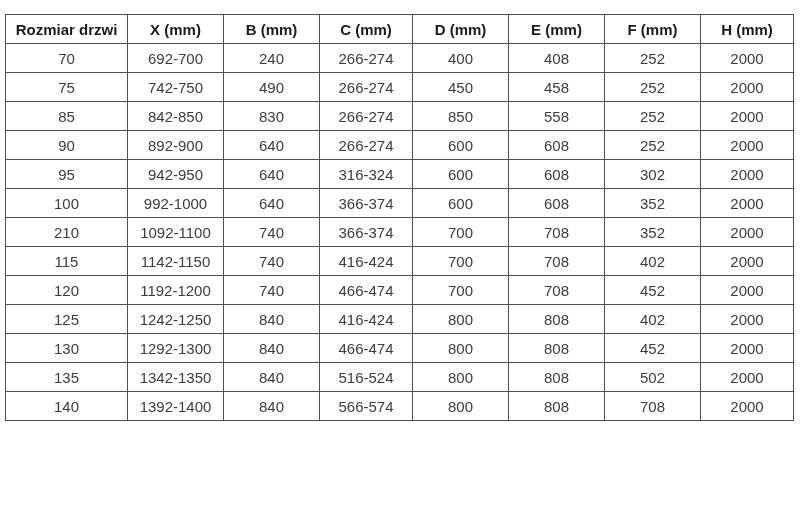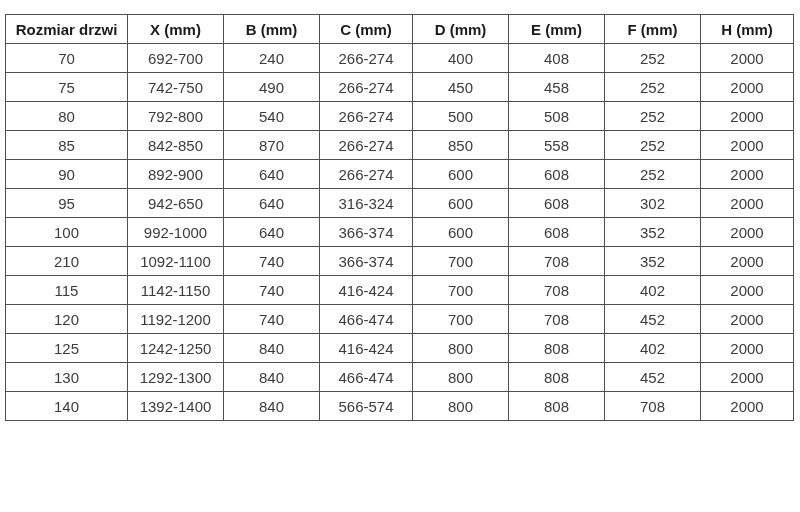--- a/index.html
+++ b/index.html
@@ -98,52 +98,42 @@
           <td>75</td>
           <td>742-750</td>
           <td>490</td>
           <td>266-274</td>
           <td>450</td>
           <td>458</td>
           <td>252</td>
           <td>2000</td>
         </tr>
         <tr>
-          <td>80</td>
-          <td>792-800</td>
-          <td>540</td>
-          <td>266-274</td>
-          <td>500</td>
-          <td>508</td>
-          <td>252</td>
-          <td>2000</td>
-        </tr>
-        <tr>
           <td>85</td>
           <td>842-850</td>
-          <td>870</td>
+          <td>830</td>
           <td>266-274</td>
           <td>850</td>
           <td>558</td>
           <td>252</td>
           <td>2000</td>
         </tr>
         <tr>
           <td>90</td>
           <td>892-900</td>
           <td>640</td>
           <td>266-274</td>
           <td>600</td>
           <td>608</td>
           <td>252</td>
           <td>2000</td>
         </tr>
         <tr>
           <td>95</td>
-          <td>942-650</td>
+          <td>942-950</td>
           <td>640</td>
           <td>316-324</td>
           <td>600</td>
           <td>608</td>
           <td>302</td>
           <td>2000</td>
         </tr>
         <tr>
           <td>100</td>
           <td>992-1000</td>
@@ -198,20 +188,30 @@
           <td>130</td>
           <td>1292-1300</td>
           <td>840</td>
           <td>466-474</td>
           <td>800</td>
           <td>808</td>
           <td>452</td>
           <td>2000</td>
         </tr>
         <tr>
+          <td>135</td>
+          <td>1342-1350</td>
+          <td>840</td>
+          <td>516-524</td>
+          <td>800</td>
+          <td>808</td>
+          <td>502</td>
+          <td>2000</td>
+        </tr>
+        <tr>
           <td>140</td>
           <td>1392-1400</td>
           <td>840</td>
           <td>566-574</td>
           <td>800</td>
           <td>808</td>
           <td>708</td>
           <td>2000</td>
         </tr>
       </tbody>

